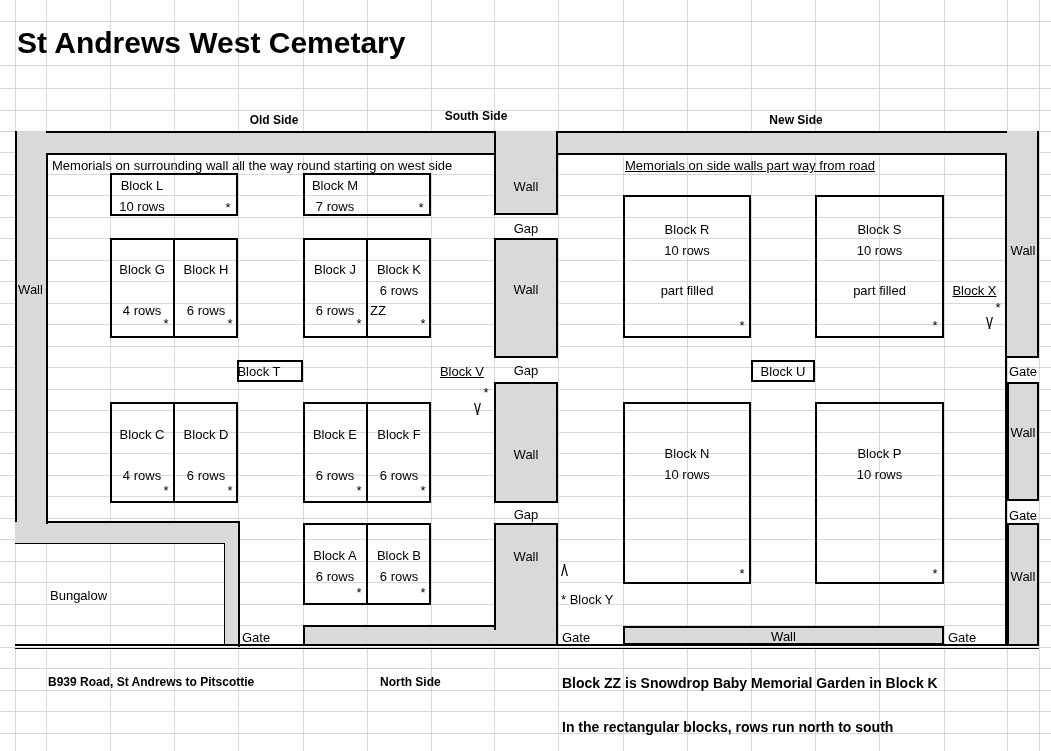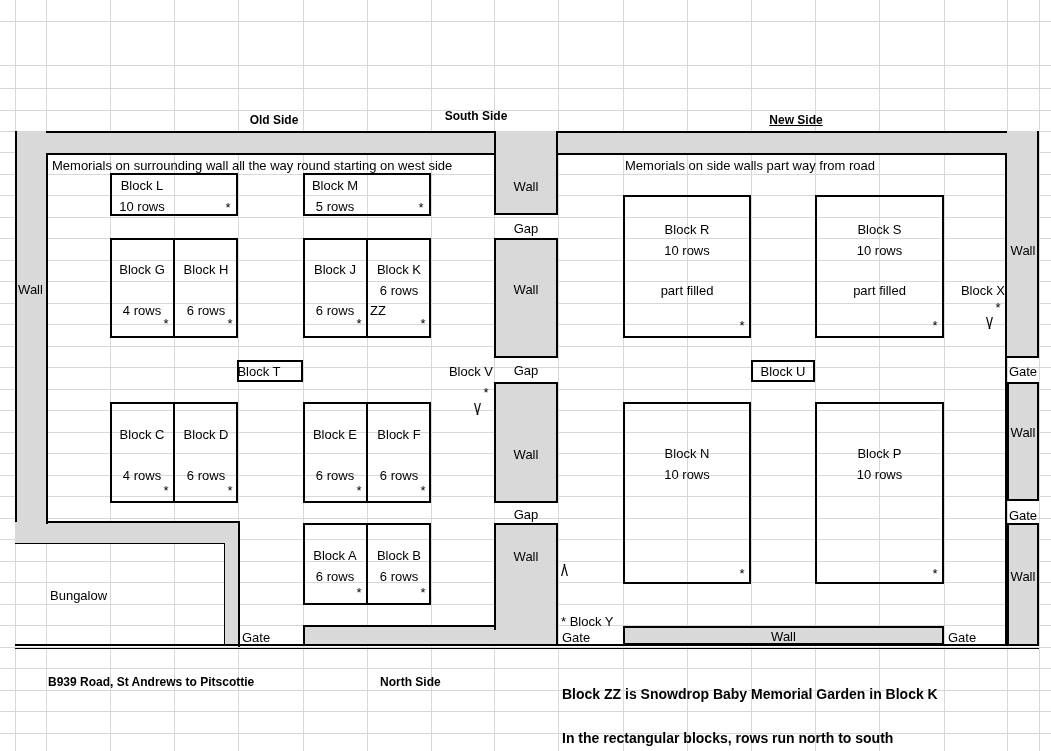--- a/index.html
+++ b/index.html
@@ -4,23 +4,23 @@
 <style>
   html,body{margin:0;padding:0;background:#fff;}
   #sheet{position:relative;width:1051px;height:751px;background:#ffffff;overflow:hidden;
          font-family:"Liberation Sans",sans-serif;color:#000;}
   .gl{position:absolute;background:#d8d8d8;}
   .g{position:absolute;background:#d9d9d9;box-sizing:border-box;}
   .ln{position:absolute;background:#000;}
   .box{position:absolute;border:2px solid #000;box-sizing:border-box;background:transparent;}
   .t{position:absolute;font-size:13px;line-height:15px;white-space:nowrap;}
   .tc{text-align:center;}
-  .tr{text-align:right;}
+  .tr{text-align:center;text-decoration:underline;}
   .h15{font-size:12px;line-height:17px;font-weight:bold;}
-  .n14{font-size:14px;line-height:16px;font-weight:bold;margin-top:11px;}
+  .n14{font-size:14px;line-height:16px;font-weight:bold;}
   .title{font-size:30px;line-height:36px;font-weight:bold;}
   .dir{font-size:16px;line-height:17px;letter-spacing:-2px;}
 </style>
 </head>
 <body>
 
 <div id="sheet">
 
   <div id="grid">
       <div class="gl" style="left: 15px; top: 0px; width: 1px; height: 751px;"></div>
@@ -116,25 +116,26 @@
   <div class="ln" style="left:173px;top:402px;width:2px;height:101px;"></div>
   <div class="box" style="left:303px;top:402px;width:128px;height:101px;"></div>
   <div class="ln" style="left:366px;top:402px;width:2px;height:101px;"></div>
   <div class="box" style="left:303px;top:523px;width:128px;height:82px;"></div>
   <div class="ln" style="left:366px;top:523px;width:2px;height:82px;"></div>
   <div class="box" style="left:623px;top:195px;width:128px;height:143px;"></div>
   <div class="box" style="left:815px;top:195px;width:129px;height:143px;"></div>
   <div class="box" style="left:623px;top:402px;width:128px;height:182px;"></div>
   <div class="box" style="left:815px;top:402px;width:129px;height:182px;"></div>
 
+  <div class="t title" style="left:17px;top:25px;">St Andrews West Cemetary</div>
   <div class="t h15 tc" style="left:238px;top:112px;width:72px;">Old Side</div>
   <div class="t h15 tc" style="left:431px;top:108px;width:90px;">South Side</div>
-  <div class="t h15 tc" style="left:751px;top:112px;width:90px;text-decoration:underline;">New Side</div>
+  <div class="t h15 tc" style="left:751px;top:112px;width:90px;">New Side</div>
   <div class="t" style="left:52px;top:158px;">Memorials on surrounding wall all the way round starting on west side</div>
-  <div class="t" style="left:625px;top:158px;">Memorials on side walls part way from road</div>
+  <div class="t" style="left:625px;top:158px;text-decoration:underline;">Memorials on side walls part way from road</div>
 
   <div class="t tc" style="left:15px;top:282px;width:31px;">Wall</div>
   <div class="t tc" style="left:494px;top:179px;width:64px;">Wall</div>
   <div class="t tc" style="left:494px;top:221px;width:64px;">Gap</div>
   <div class="t tc" style="left:494px;top:282px;width:64px;">Wall</div>
   <div class="t tc" style="left:494px;top:363px;width:64px;">Gap</div>
   <div class="t tc" style="left:494px;top:447px;width:64px;">Wall</div>
   <div class="t tc" style="left:494px;top:507px;width:64px;">Gap</div>
   <div class="t tc" style="left:494px;top:549px;width:64px;">Wall</div>
   <div class="t tc" style="left:1007px;top:243px;width:32px;">Wall</div>
@@ -145,21 +146,21 @@
   <div class="t" style="left:242px;top:630px;">Gate</div>
   <div class="t" style="left:562px;top:630px;">Gate</div>
   <div class="t tc" style="left:623px;top:629px;width:321px;">Wall</div>
   <div class="t" style="left:948px;top:630px;">Gate</div>
   <div class="t" style="left:50px;top:588px;">Bungalow</div>
 
   <div class="t tc" style="left:110px;top:178px;width:64px;">Block L</div>
   <div class="t tc" style="left:110px;top:199px;width:64px;">10 rows</div>
   <div class="t tc" style="left:222px;top:200px;width:12px;">*</div>
   <div class="t tc" style="left:303px;top:178px;width:64px;">Block M</div>
-  <div class="t tc" style="left:303px;top:199px;width:64px;">5 rows</div>
+  <div class="t tc" style="left:303px;top:199px;width:64px;">7 rows</div>
   <div class="t tc" style="left:415px;top:200px;width:12px;">*</div>
 
   <div class="t tc" style="left:110px;top:262px;width:64px;">Block G</div>
   <div class="t tc" style="left:110px;top:303px;width:64px;">4 rows</div>
   <div class="t tc" style="left:160px;top:316px;width:12px;">*</div>
   <div class="t tc" style="left:174px;top:262px;width:64px;">Block H</div>
   <div class="t tc" style="left:174px;top:303px;width:64px;">6 rows</div>
   <div class="t tc" style="left:224px;top:316px;width:12px;">*</div>
   <div class="t tc" style="left:303px;top:262px;width:64px;">Block J</div>
   <div class="t tc" style="left:303px;top:303px;width:64px;">6 rows</div>
@@ -208,20 +209,20 @@
 
   <div class="t tc" style="left:751px;top:364px;width:64px;">Block U</div>
   <div class="t tc" style="left:623px;top:446px;width:128px;">Block N</div>
   <div class="t tc" style="left:623px;top:467px;width:128px;">10 rows</div>
   <div class="t tc" style="left:736px;top:566px;width:12px;">*</div>
   <div class="t tc" style="left:815px;top:446px;width:129px;">Block P</div>
   <div class="t tc" style="left:815px;top:467px;width:129px;">10 rows</div>
   <div class="t tc" style="left:929px;top:566px;width:12px;">*</div>
 
   <div class="t dir" style="left:561px;top:562px;">/\</div>
-  <div class="t" style="left:561px;top:614px;">* Block Y</div>
+  <div class="t" style="left:561px;top:592px;">* Block Y</div>
 
   <div class="t h15" style="left:48px;top:674px;">B939 Road, St Andrews to Pitscottie</div>
   <div class="t h15" style="left:380px;top:674px;">North Side</div>
   <div class="t n14" style="left:562px;top:675px;">Block ZZ is Snowdrop Baby Memorial Garden in Block K</div>
   <div class="t n14" style="left:562px;top:719px;">In the rectangular blocks, rows run north to south</div>
 
 </div>
 
 </body></html>

